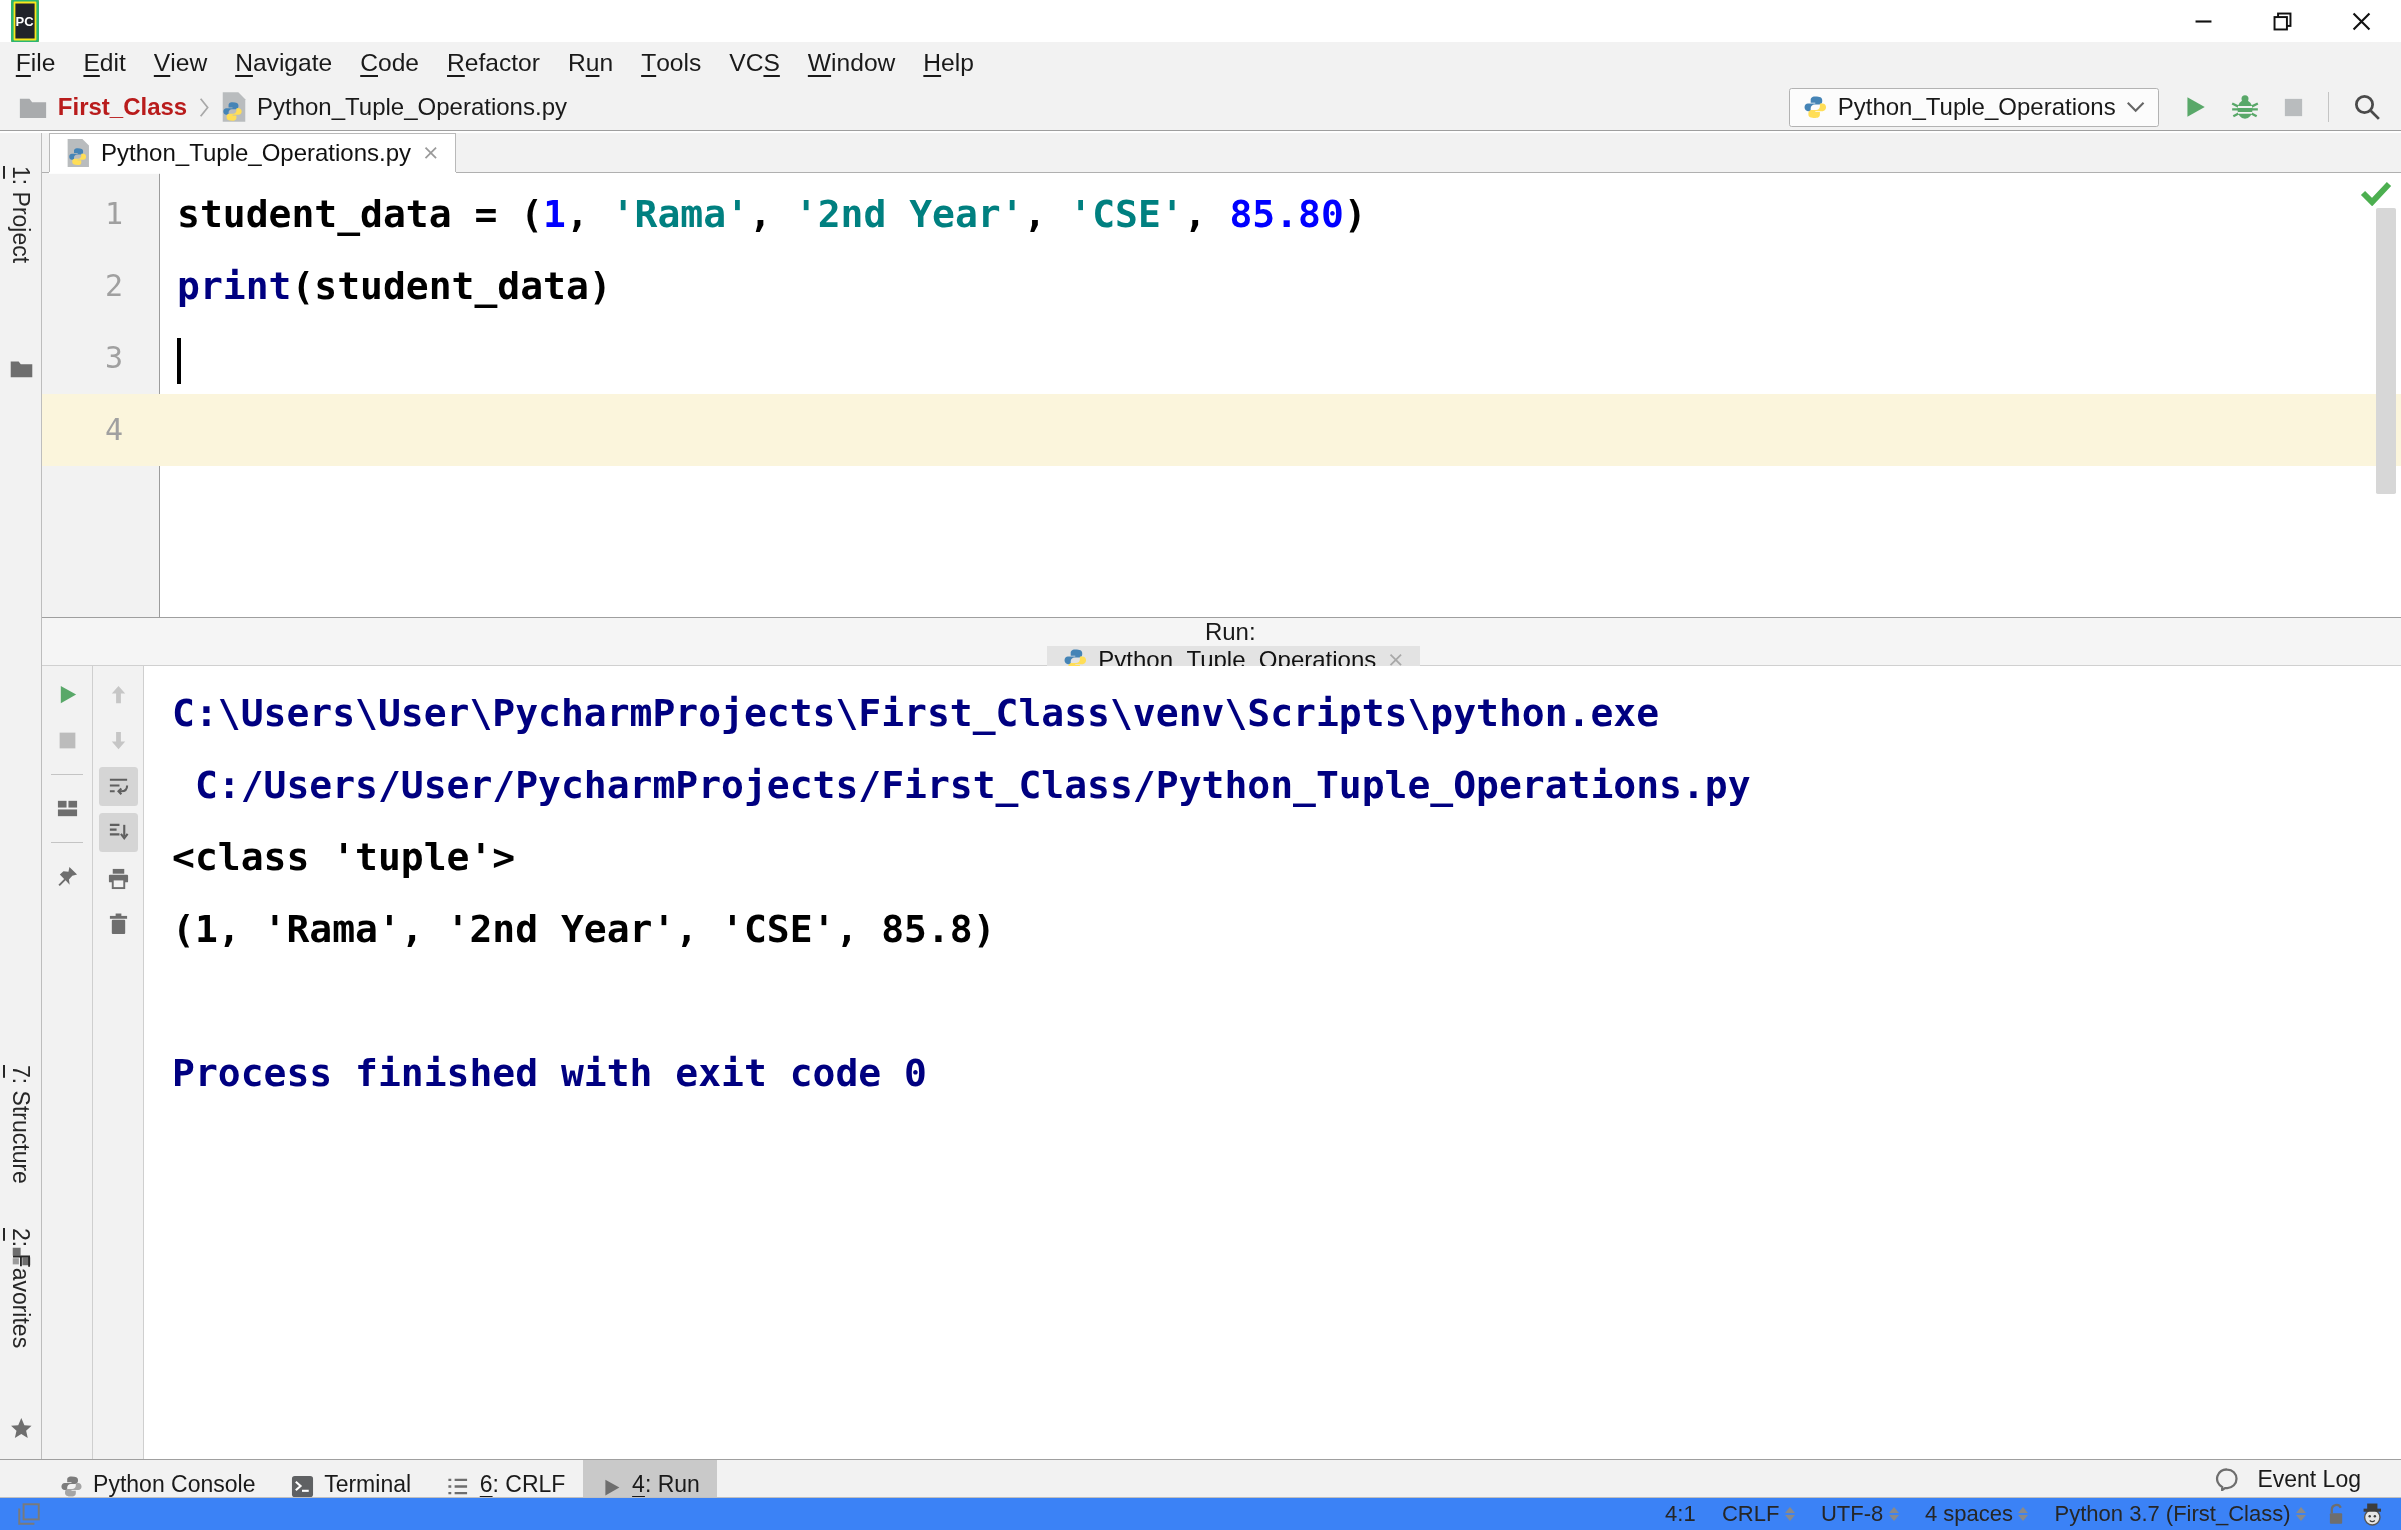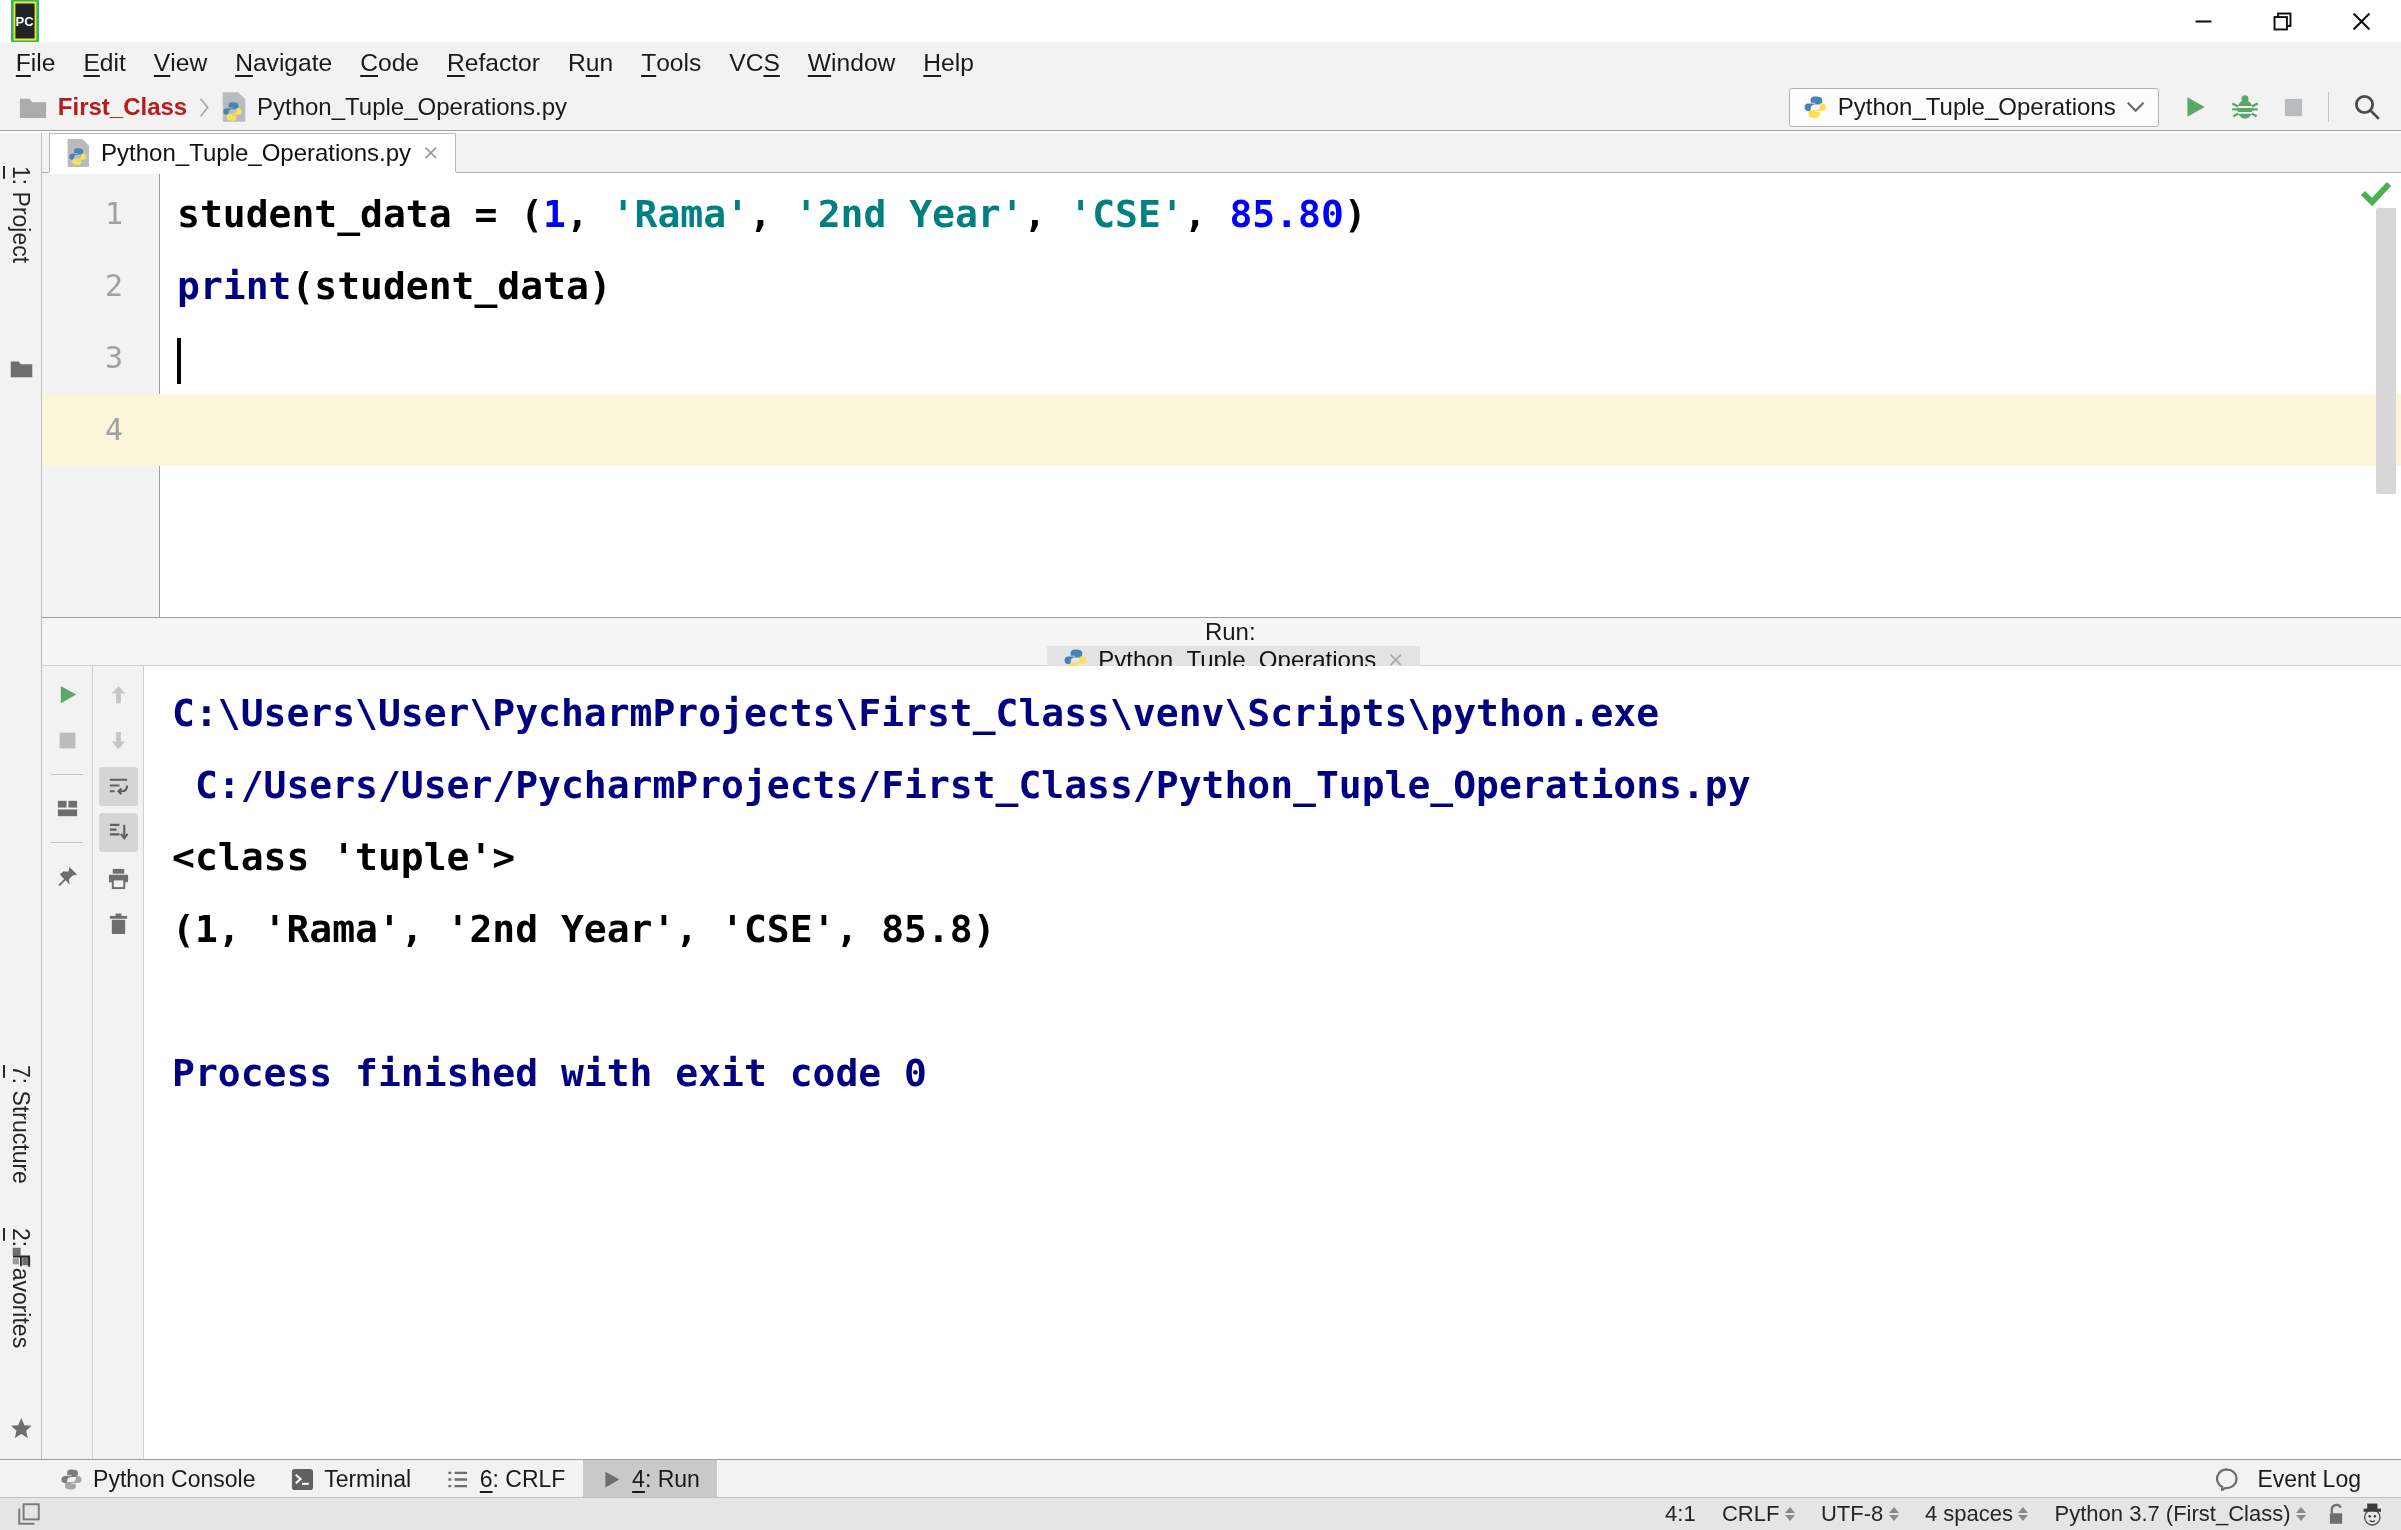--- a/index.html
+++ b/index.html
@@ -83,28 +83,28 @@
   .ric.sel { background:#d5d5d5; border-radius:3.5px; }
   .rdiv { width:32px; height:0.9px; background:#c4c4c4; margin:7px 0 14px 0; }
   #console { flex:1; padding:10.5px 0 0 28px; font-family:"DejaVu Sans Mono", monospace;
              font-size:38px; font-weight:600; }
   .con-line { height:72px; line-height:72px; white-space:pre; }
   .con-sys { color:#000080; } .con-out { color:#000000; }
 
   
   #bottombar { position:absolute; top:1459px; left:0; right:0; height:39px; background:#f2f2f2;
                border-top:1.8px solid #9f9f9f; display:flex; align-items:center; }
-  .bb-item { display:flex; align-items:center; gap:10.5px; height:100%; padding:0 17.6px;
+  .bb-item { display:flex; align-items:flex-end; gap:10.5px; height:100%; padding:0 17.6px;
              font-size:23px; color:#1a1a1a; white-space:pre; }
   .bb-item.sel { background:#c9c9c9; }
   #event-log { margin-left:auto; margin-right:40px; display:flex; align-items:center; gap:18px;
                font-size:23px; color:#1a1a1a; }
 
   
-  #statusbar { position:absolute; top:1497px; left:0; right:0; height:33px; background:#e5e5e5;
+  #statusbar { position:absolute; top:1497px; left:0; right:0; height:33px; background:#3b82f6;
                border-top:0.9px solid #c0c0c0; display:flex; align-items:center;justify-content:space-between; }
   #status-toggle { margin-left:16px; }
   #status-right { margin-left:auto; display:flex; align-items:center; gap:12.3px; margin-right:16px;
                   font-size:22px; color:#262626; }
   .st-item { display:flex; align-items:center; gap:5.3px; padding:0 7px; white-space:pre; }
   .updn { display:flex; flex-direction:column; gap:1.8px; align-items:center; }
   .updn i { width:0; height:0; border-left:5.3px solid transparent; border-right:5.3px solid transparent; display:block; }
   .updn .u { border-bottom:6.1px solid #8a8a8a; } .updn .d { border-top:6.1px solid #8a8a8a; }
 
   svg { display:block; }

